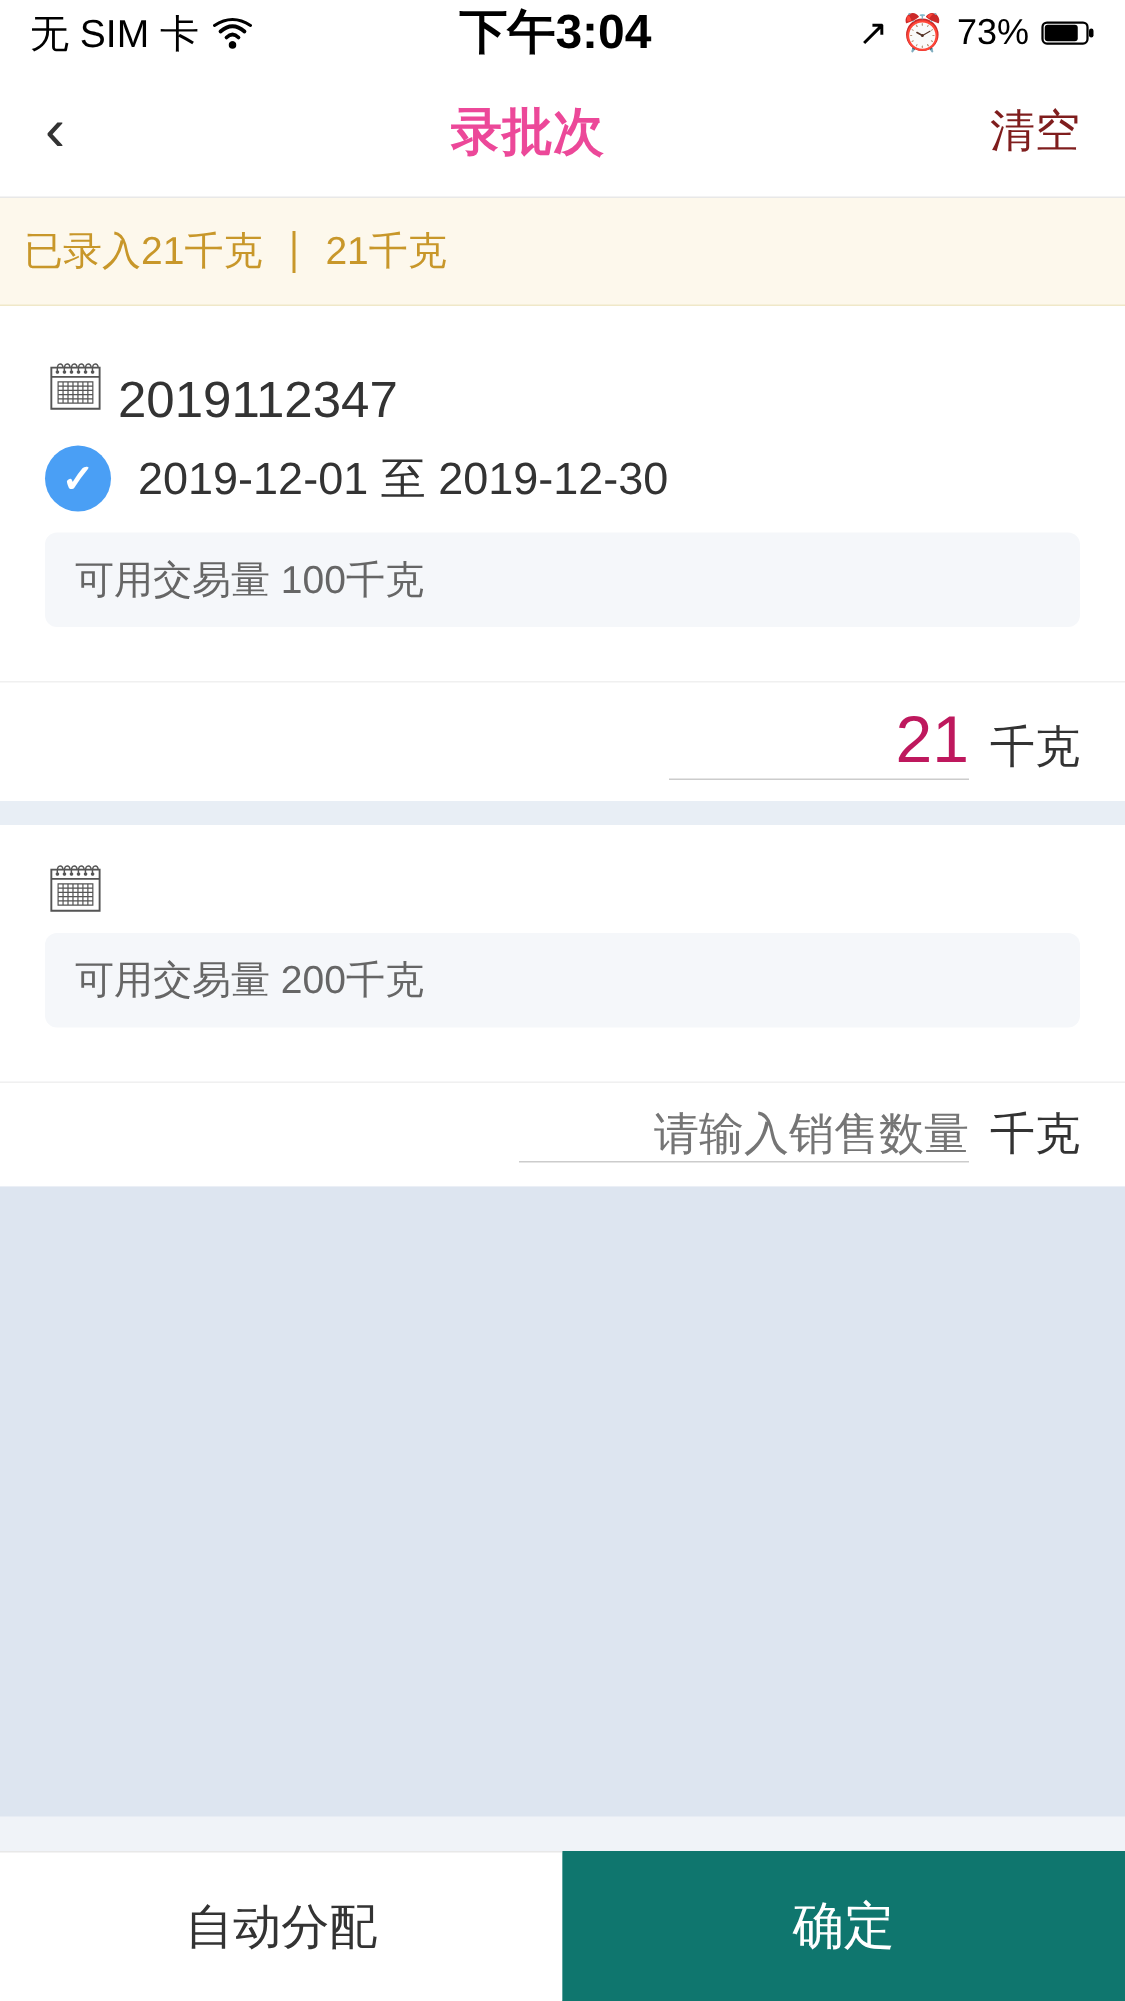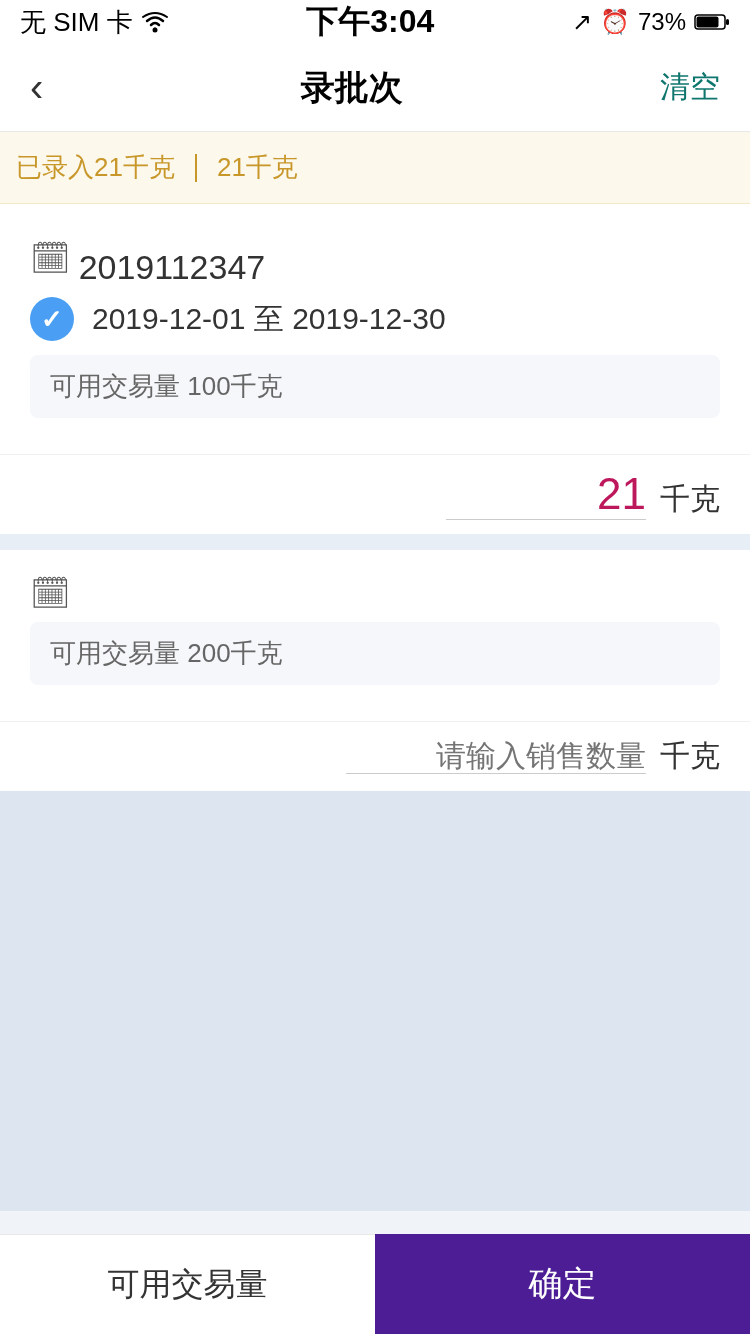--- a/index.html
+++ b/index.html
@@ -55,25 +55,25 @@
       border-bottom: 1px solid #e8e8e8;
     }
     .nav-back {
       font-size: 40px;
       color: #333;
       cursor: pointer;
     }
     .nav-title {
       font-size: 34px;
       font-weight: 600;
-      color: #000000;
+      color: #ec4899;
     }
     .nav-clear {
       font-size: 30px;
-      color: #0f766e;
+      color: #7f1d1d;
       cursor: pointer;
     }
 
     
     .info-bar {
       width: 750px;
       background: #fdf8ec;
       padding: 18px 16px;
       display: flex;
       align-items: center;
@@ -201,21 +201,21 @@
       font-size: 32px;
       color: #333;
       display: flex;
       align-items: center;
       justify-content: center;
       cursor: pointer;
       border-top: 1px solid #e8e8e8;
     }
     .btn-confirm {
       flex: 1;
-      background: #4c1d95;
+      background: #0f766e;
       border: none;
       font-size: 34px;
       color: #fff;
       display: flex;
       align-items: center;
       justify-content: center;
       cursor: pointer;
     }
   </style>
 </head>
@@ -288,15 +288,15 @@
 <div class="amount-row">
   <input type="text" placeholder="请输入销售数量" style="border-top: none; border-right: none; border-left: none; border-image: initial; border-bottom: 1px solid rgb(204, 204, 204); font-size: 30px; color: rgb(187, 187, 187); text-align: right; width: 300px; outline: none; background: transparent;">
   <span class="amount-unit">千克</span>
 </div>
 
 <div class="gray-area"></div>
 
 <div style="height: 100px;"></div>
 
 <div class="bottom-bar">
-  <button class="btn-auto">可用交易量</button>
+  <button class="btn-auto">自动分配</button>
   <button class="btn-confirm">确定</button>
 </div>
 
 </body></html>

